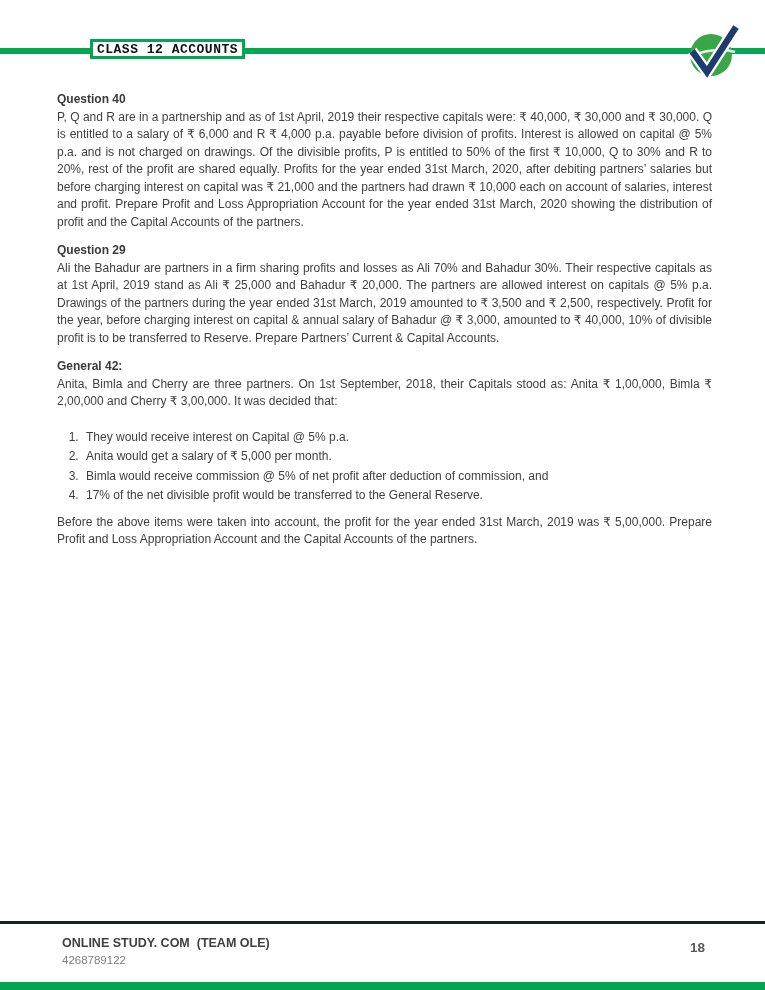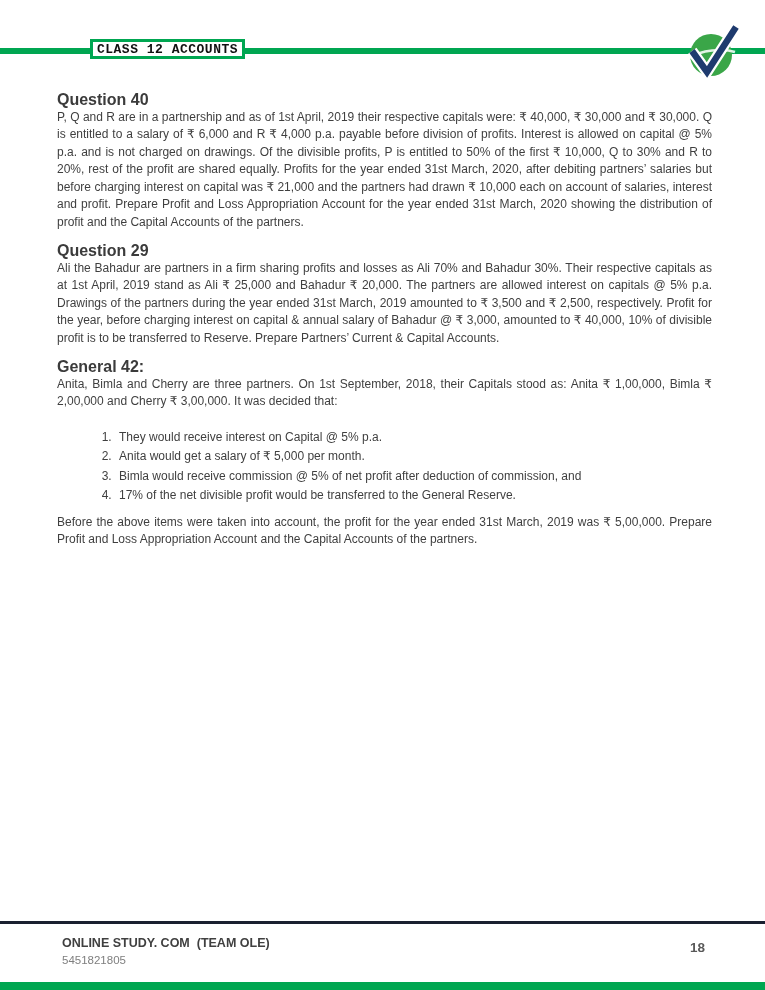--- a/index.html
+++ b/index.html
@@ -21,24 +21,24 @@
     font-family:"Liberation Mono","DejaVu Sans Mono",monospace;
     font-weight:bold;font-size:13px;letter-spacing:0.5px;color:#111111;white-space:pre;
   }
   .logo{position:absolute;left:683px;top:24px;width:57px;height:56px;z-index:2;}
   
   .content{
     position:absolute;left:57px;top:91px;width:655px;
     color:#3f3f3f;font-size:12px;line-height:17.5px;
   }
   .q-section{margin:0 0 11px 0;}
-  .q-heading{margin:0;font-size:16px;line-height:17.5px;font-weight:bold;color:#3b3b3b;}
+  .q-heading{margin:0;font-size:12px;line-height:17.5px;font-weight:bold;color:#3b3b3b;}
   .q-body{margin:0;text-align:justify;}
   .q-list{margin:17px 0 0 0;padding-left:25px;}
-  .q-list li{padding-left:4px;line-height:19.5px;margin-left:33px;}
+  .q-list li{padding-left:4px;line-height:19.5px;}
   .closing{margin:8px 0 0 0;text-align:justify;}
   .refer-line{
     margin:0;position:absolute;left:0;top:536px;width:655px;
     text-align:center;white-space:nowrap;
     font-weight:bold;font-size:16px;color:#1f1f1f;line-height:18px;
   }
   
   .foot-line{position:absolute;left:0;top:921px;width:765px;height:3px;background:#1a2030;}
   .foot-site{position:absolute;left:62px;top:936px;font-weight:bold;font-size:12.5px;color:#404040;white-space:pre;}
   .foot-phone{position:absolute;left:62px;top:954px;font-size:11.5px;color:#7f7f7f;}
@@ -83,17 +83,17 @@
         <li>17% of the net divisible profit would be transferred to the General Reserve.</li>
       </ol>
       <p class="closing">Before the above items were taken into account, the profit for the year ended 31st March, 2019 was ₹ 5,00,000. Prepare Profit and Loss Appropriation Account and the Capital Accounts of the partners.</p>
     </section>
 
 
   </div>
 
   <div class="foot-line"></div>
   <div class="foot-site">ONLINE STUDY. COM  (TEAM OLE)</div>
-  <div class="foot-phone">5451821805</div>
+  <div class="foot-phone">4268789122</div>
   <div class="page-number">18</div>
   <div class="bottom-bar"></div>
 
 </div>
 
 </body></html>

